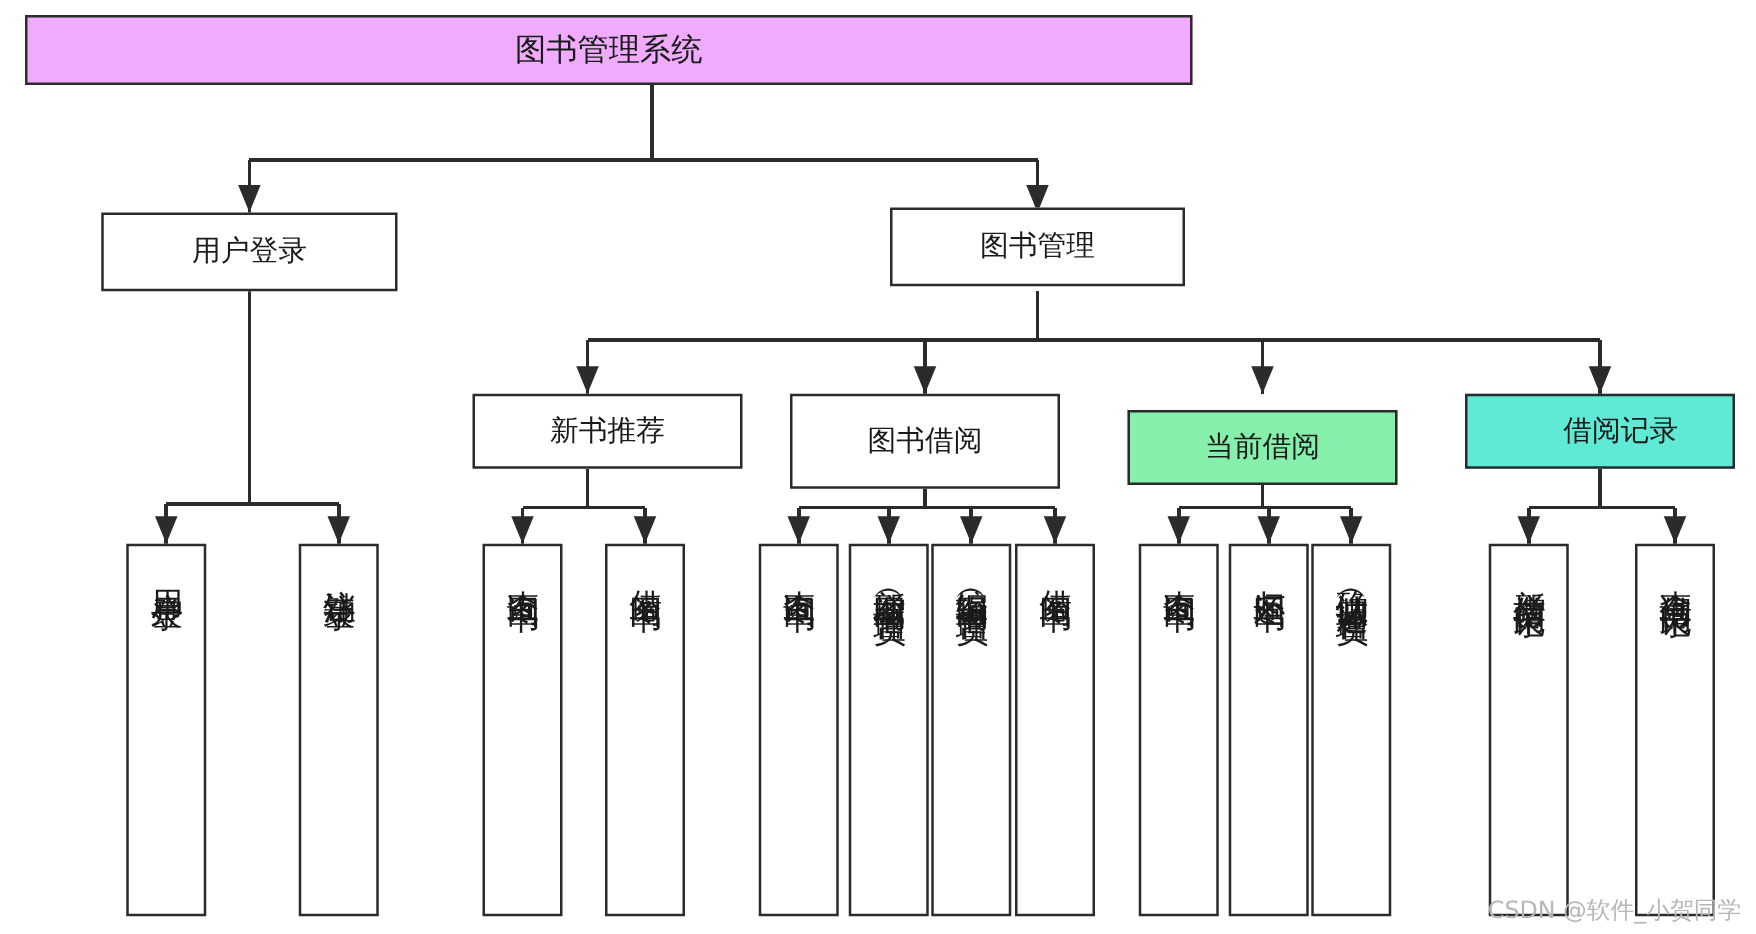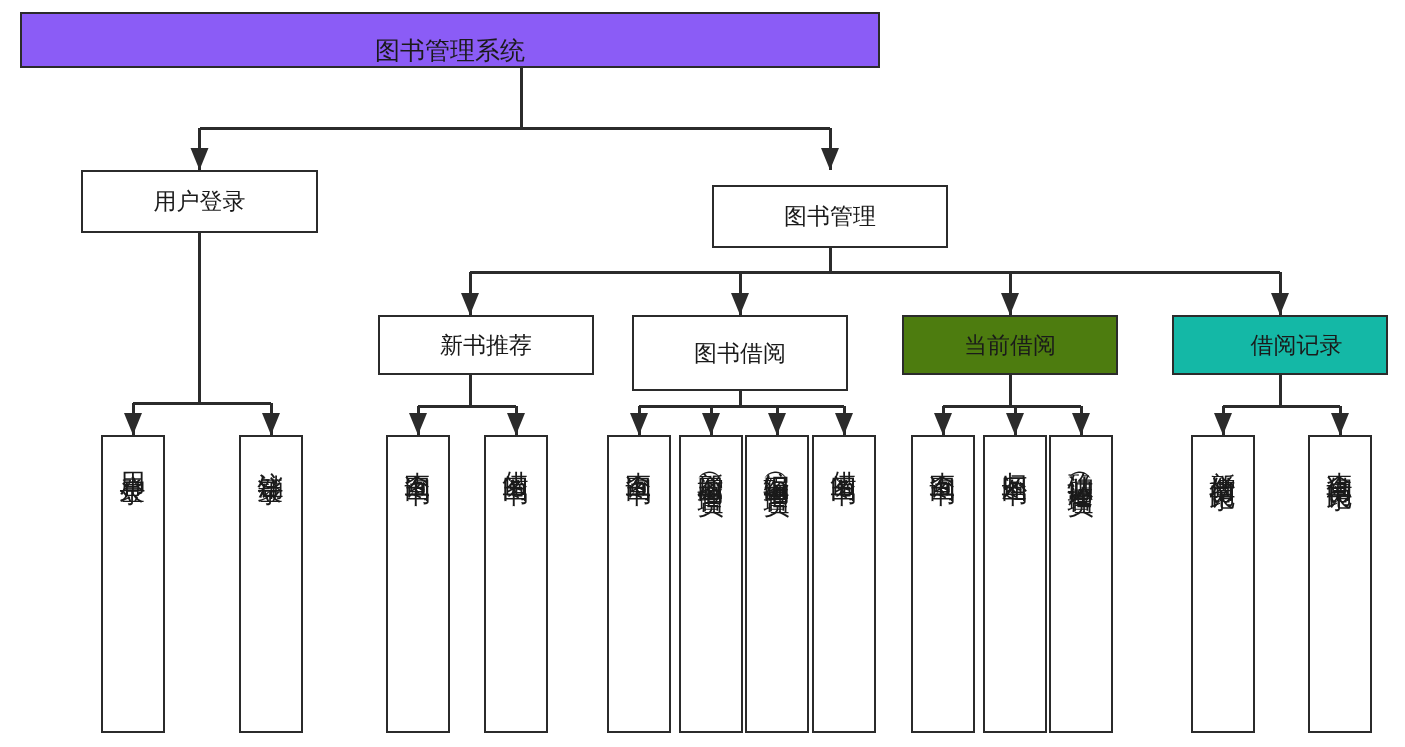--- a/index.html
+++ b/index.html
@@ -122,39 +122,39 @@
       <line x1="1081" y1="406" x2="1081" y2="435" stroke="#2b2b2b" stroke-width="3" shape-rendering="crispEdges"></line>
       <polygon points="1072,413 1090,413 1081,435" fill="#2b2b2b"></polygon>
       <line x1="1280" y1="375" x2="1280" y2="406" stroke="#2b2b2b" stroke-width="3" shape-rendering="crispEdges"></line>
       <line x1="1223" y1="406" x2="1340" y2="406" stroke="#2b2b2b" stroke-width="3" shape-rendering="crispEdges"></line>
       <line x1="1223" y1="406" x2="1223" y2="435" stroke="#2b2b2b" stroke-width="3" shape-rendering="crispEdges"></line>
       <polygon points="1214,413 1232,413 1223,435" fill="#2b2b2b"></polygon>
       <line x1="1340" y1="406" x2="1340" y2="435" stroke="#2b2b2b" stroke-width="3" shape-rendering="crispEdges"></line>
       <polygon points="1331,413 1349,413 1340,435" fill="#2b2b2b"></polygon>
     </svg>
   <div id="node-layer">
-      <div class="node horizontal root" style="left: 20px; top: 12px; width: 860px; height: 56px; border-color: rgb(43, 43, 43); background: #8b5cf6; align-items: flex-end;">
+      <div class="node horizontal root" style="left: 20px; top: 12px; width: 934px; height: 56px; border-color: rgb(43, 43, 43); background: #f0abfc;">
         <span class="node-label">图书管理系统</span>
       </div>
       <div class="node horizontal" style="left: 81px; top: 170px; width: 237px; height: 63px; border-color: rgb(43, 43, 43); background: rgb(255, 255, 255);">
         <span class="node-label">用户登录</span>
       </div>
-      <div class="node horizontal" style="left: 712px; top: 185px; width: 236px; height: 63px; border-color: rgb(43, 43, 43); background: rgb(255, 255, 255);">
+      <div class="node horizontal" style="left: 712px; top: 166px; width: 236px; height: 63px; border-color: rgb(43, 43, 43); background: rgb(255, 255, 255);">
         <span class="node-label">图书管理</span>
       </div>
       <div class="node horizontal" style="left: 378px; top: 315px; width: 216px; height: 60px; border-color: rgb(43, 43, 43); background: rgb(255, 255, 255);">
         <span class="node-label">新书推荐</span>
       </div>
       <div class="node horizontal" style="left: 632px; top: 315px; width: 216px; height: 76px; border-color: rgb(43, 43, 43); background: rgb(255, 255, 255);">
         <span class="node-label">图书借阅</span>
       </div>
-      <div class="node horizontal" style="left: 902px; top: 315px; width: 216px; height: 60px; border-color: rgb(43, 43, 43); background: #4d7c0f;">
+      <div class="node horizontal" style="left: 902px; top: 328px; width: 216px; height: 60px; border-color: rgb(43, 43, 43); background: #86efac;">
         <span class="node-label">当前借阅</span>
       </div>
-      <div class="node horizontal" style="left: 1172px; top: 315px; width: 216px; height: 60px; border-color: rgb(43, 43, 43); background: #14b8a6; padding-left: 33px;">
+      <div class="node horizontal" style="left: 1172px; top: 315px; width: 216px; height: 60px; border-color: rgb(43, 43, 43); background: #5eead4; padding-left: 33px;">
         <span class="node-label">借阅记录</span>
       </div>
       <div class="node vertical" style="left: 101px; top: 435px; width: 64px; height: 298px; border-color: rgb(43, 43, 43); background: rgb(255, 255, 255);">
         <span class="node-label">用户登录</span>
       </div>
       <div class="node vertical" style="left: 239px; top: 435px; width: 64px; height: 298px; border-color: rgb(43, 43, 43); background: rgb(255, 255, 255);">
         <span class="node-label">注销登录</span>
       </div>
       <div class="node vertical" style="left: 386px; top: 435px; width: 64px; height: 298px; border-color: rgb(43, 43, 43); background: rgb(255, 255, 255);">
         <span class="node-label">查询图书</span>
@@ -183,13 +183,14 @@
       <div class="node vertical" style="left: 1049px; top: 435px; width: 64px; height: 298px; border-color: rgb(43, 43, 43); background: rgb(255, 255, 255);">
         <span class="node-label">确认归还（管理员）</span>
       </div>
       <div class="node vertical" style="left: 1191px; top: 435px; width: 64px; height: 298px; border-color: rgb(43, 43, 43); background: rgb(255, 255, 255);">
         <span class="node-label">新增借阅记录</span>
       </div>
       <div class="node vertical" style="left: 1308px; top: 435px; width: 64px; height: 298px; border-color: rgb(43, 43, 43); background: rgb(255, 255, 255);">
         <span class="node-label">查询借阅记录</span>
       </div>
     </div>
+  <div class="watermark">CSDN @软件_小贺同学</div>
 </div>
 
 </body></html>

